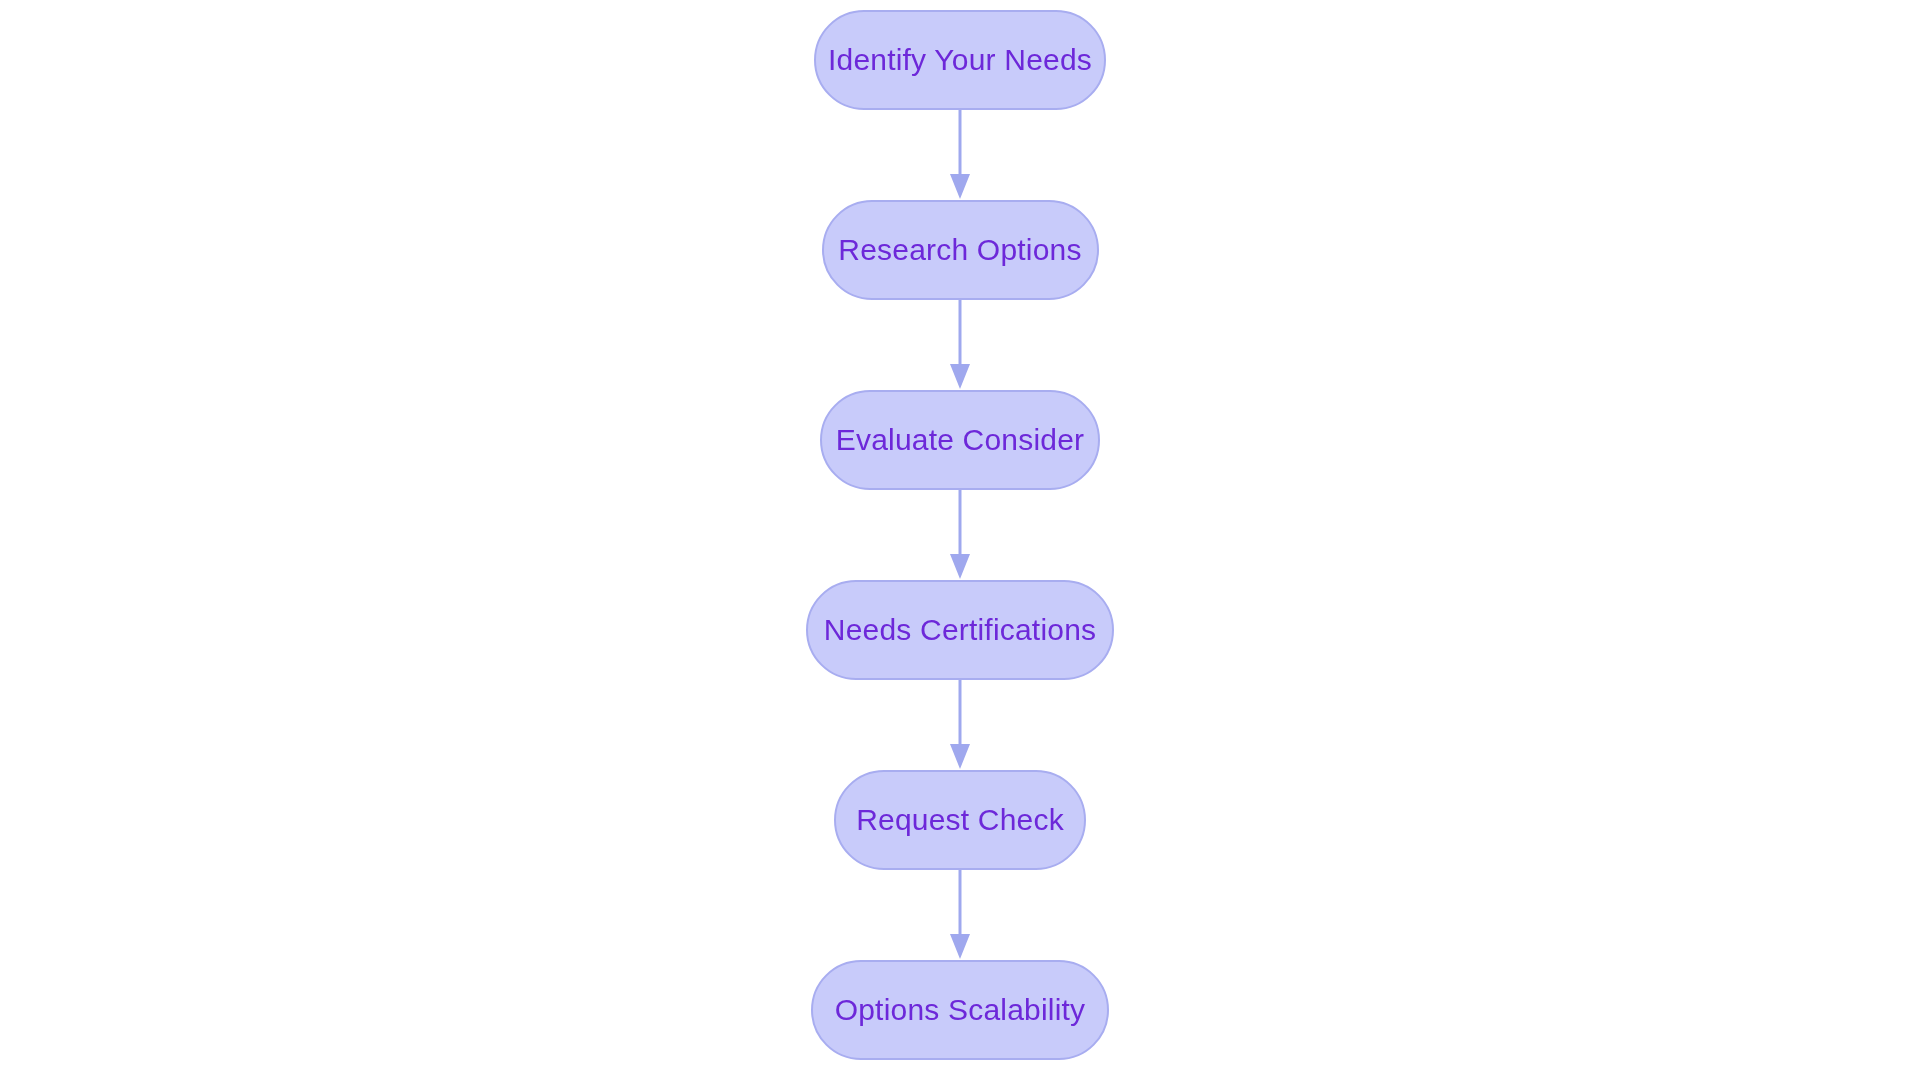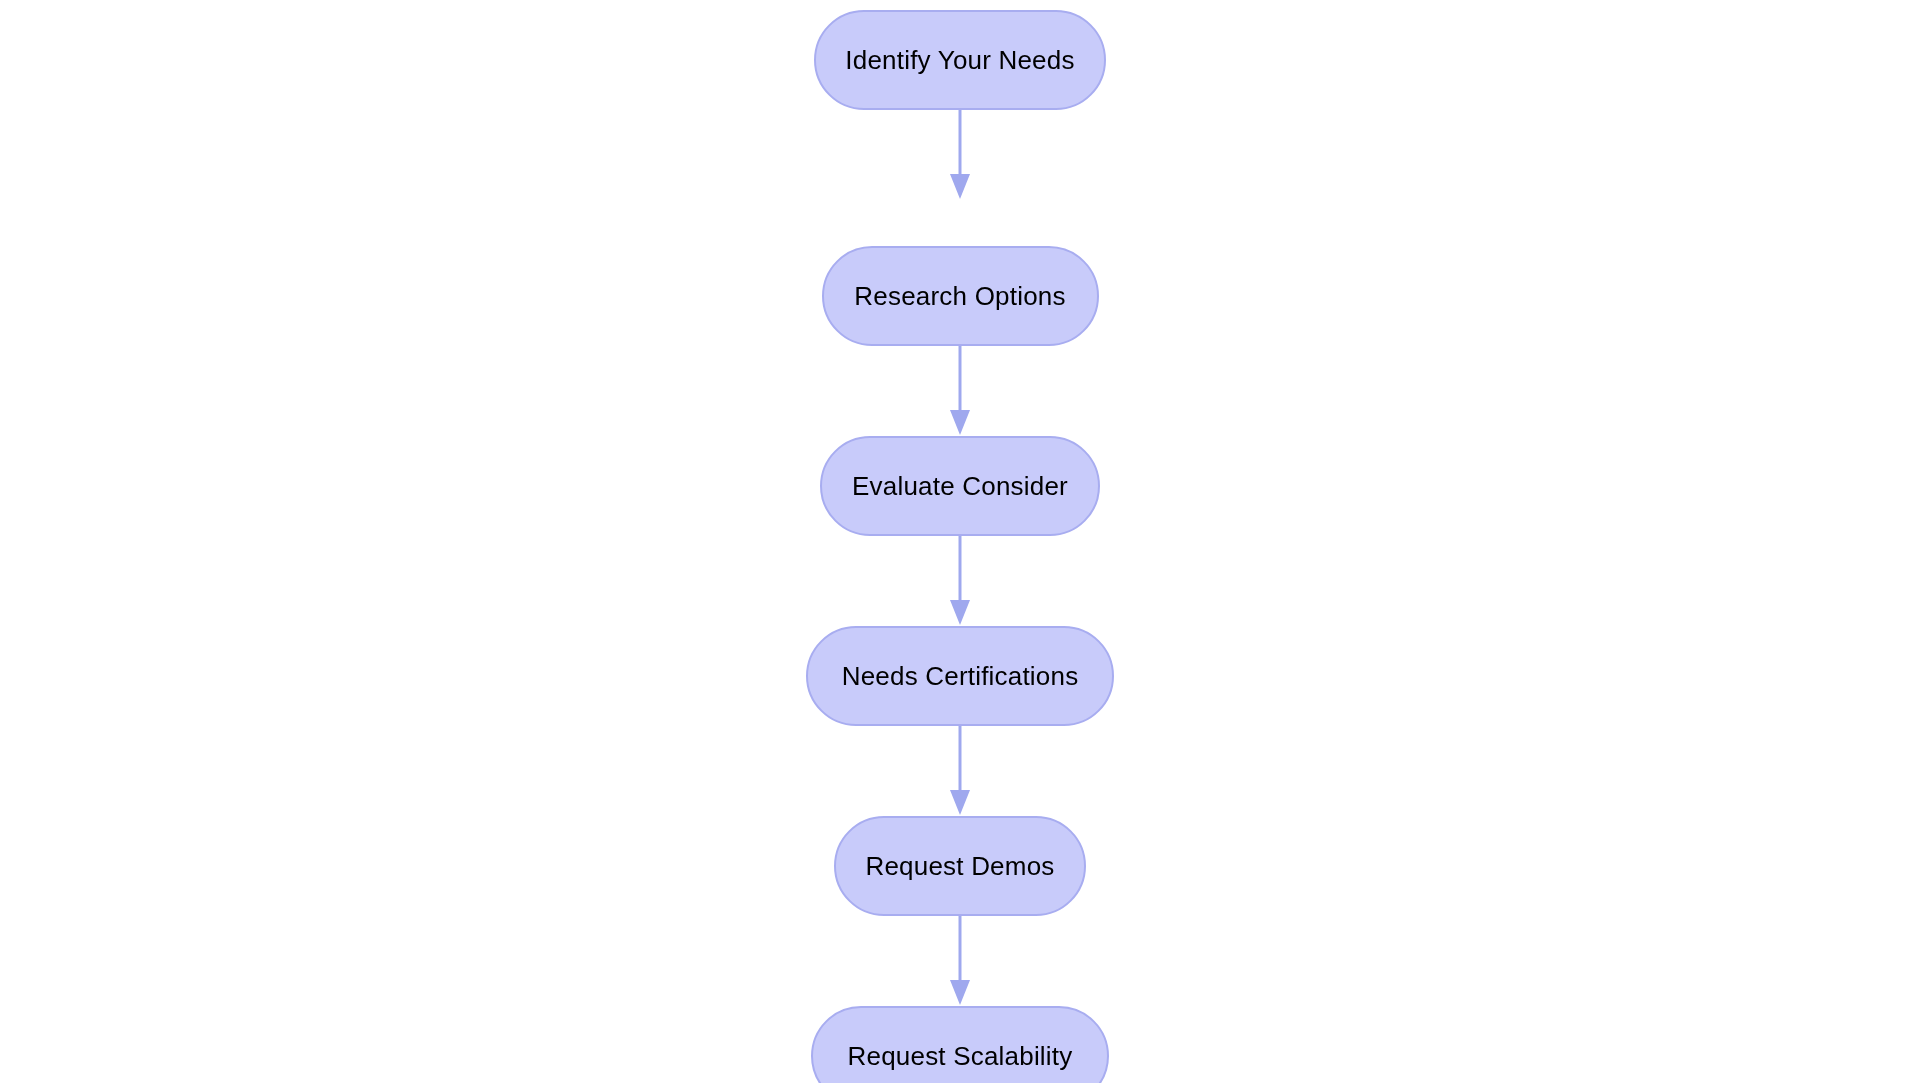--- a/index.html
+++ b/index.html
@@ -41,22 +41,22 @@
     background: #c8cbfa;
     border: 2px solid #a8adf0;
     border-radius: 50px;
     display: flex;
     align-items: center;
     justify-content: center;
     flex: 0 0 auto;
   }
 
   .node-label {
-    color: #000000;
-    font-size: 26px;
+    color: #6d28d9;
+    font-size: 30px;
     font-family: "Liberation Sans", sans-serif;
     font-weight: 400;
     letter-spacing: 0.2px;
     white-space: nowrap;
     line-height: 1;
   }
 
   .connector {
     flex: 0 0 auto;
     width: 30px;
@@ -81,21 +81,21 @@
       <span class="node-label">Identify Your Needs</span>
     </div>
 
     <div class="connector">
       <svg viewBox="0 0 30 90" xmlns="http://www.w3.org/2000/svg" aria-hidden="true">
         <line x1="15" y1="0" x2="15" y2="68" stroke="#9fa8ee" stroke-width="3"></line>
         <polygon points="15,89 5,64 25,64" fill="#9fa8ee"></polygon>
       </svg>
     </div>
 
-    <div class="node" style="width:277px;margin-top:46px;">
+    <div class="node" style="width:277px;">
       <span class="node-label">Research Options</span>
     </div>
 
     <div class="connector">
       <svg viewBox="0 0 30 90" xmlns="http://www.w3.org/2000/svg" aria-hidden="true">
         <line x1="15" y1="0" x2="15" y2="68" stroke="#9fa8ee" stroke-width="3"></line>
         <polygon points="15,89 5,64 25,64" fill="#9fa8ee"></polygon>
       </svg>
     </div>
 
@@ -115,28 +115,28 @@
     </div>
 
     <div class="connector">
       <svg viewBox="0 0 30 90" xmlns="http://www.w3.org/2000/svg" aria-hidden="true">
         <line x1="15" y1="0" x2="15" y2="68" stroke="#9fa8ee" stroke-width="3"></line>
         <polygon points="15,89 5,64 25,64" fill="#9fa8ee"></polygon>
       </svg>
     </div>
 
     <div class="node" style="width:252px;">
-      <span class="node-label">Request Demos</span>
+      <span class="node-label">Request Check</span>
     </div>
 
     <div class="connector">
       <svg viewBox="0 0 30 90" xmlns="http://www.w3.org/2000/svg" aria-hidden="true">
         <line x1="15" y1="0" x2="15" y2="68" stroke="#9fa8ee" stroke-width="3"></line>
         <polygon points="15,89 5,64 25,64" fill="#9fa8ee"></polygon>
       </svg>
     </div>
 
     <div class="node" style="width:298px;">
-      <span class="node-label">Request Scalability</span>
+      <span class="node-label">Options Scalability</span>
     </div>
 
   </div>
 </div>
 
 </body></html>

